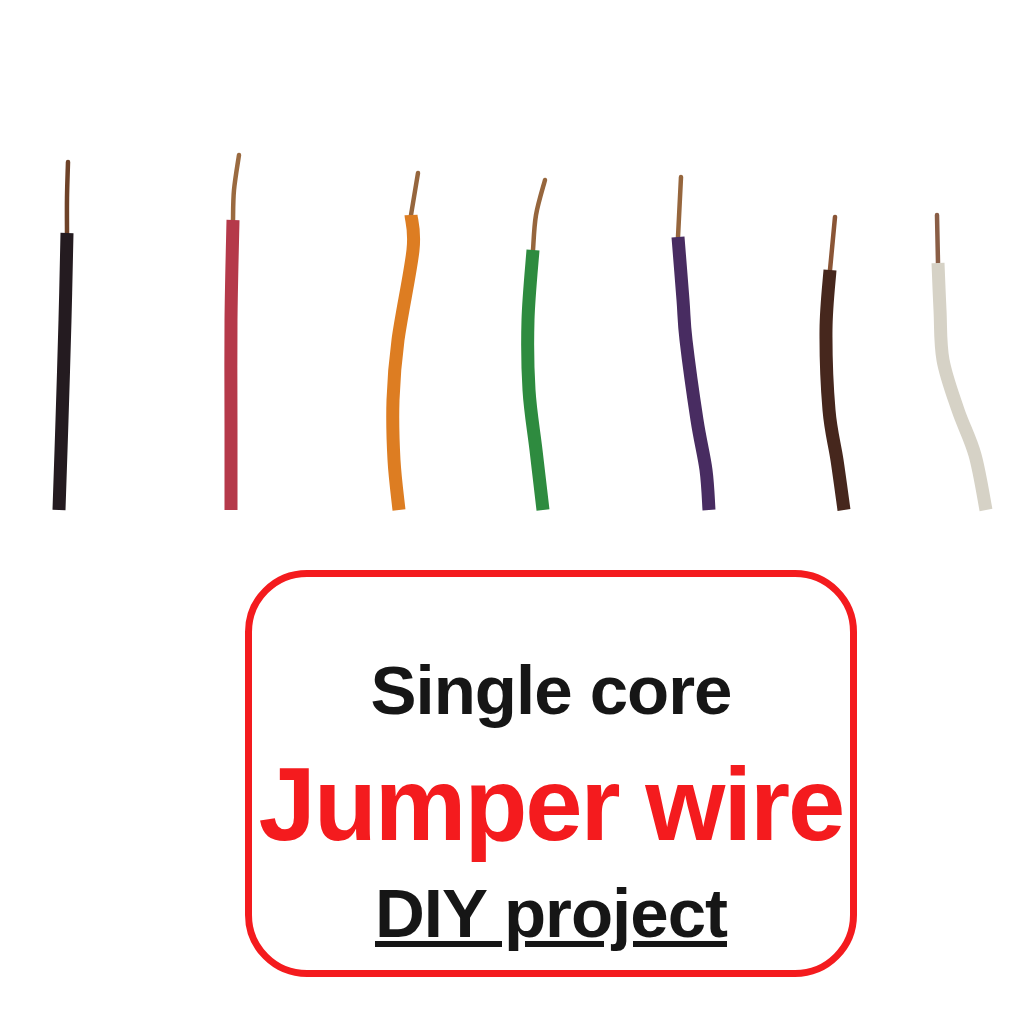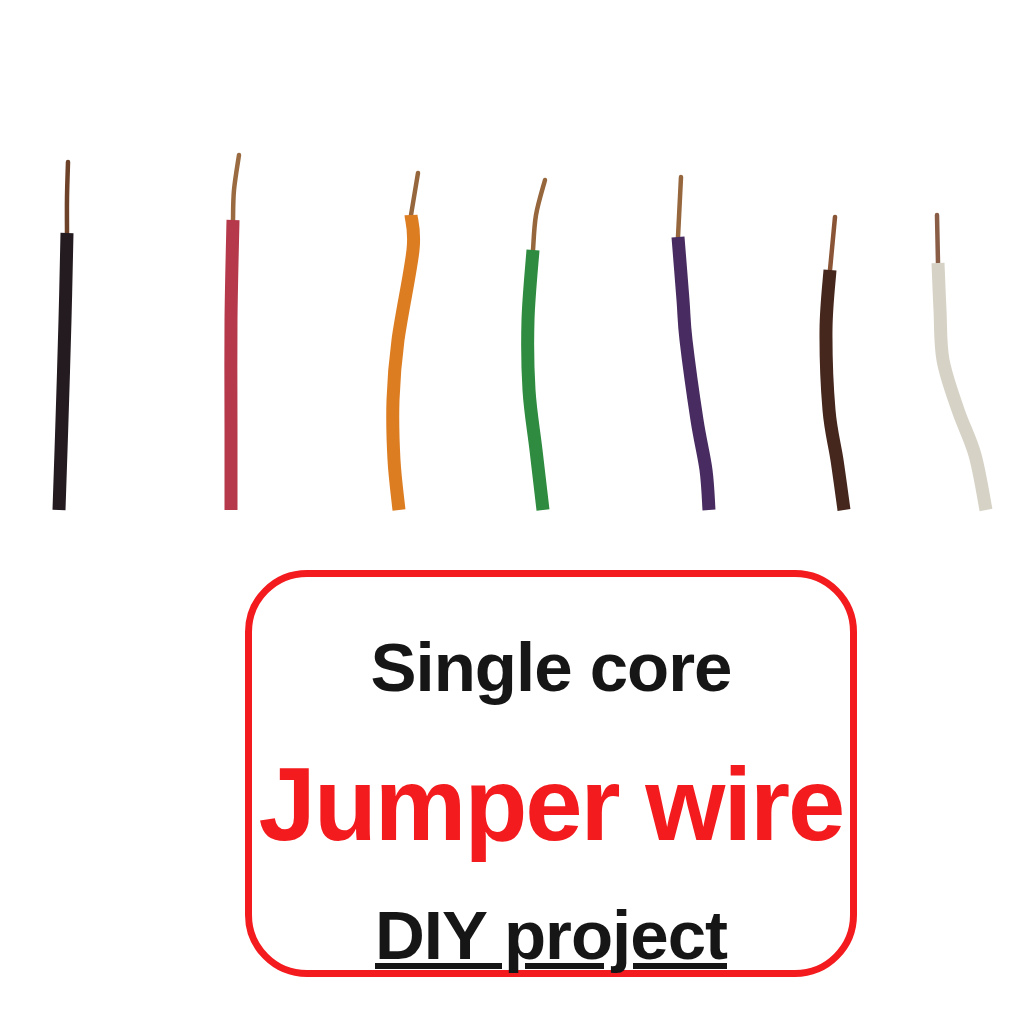--- a/index.html
+++ b/index.html
@@ -13,21 +13,21 @@
     pointer-events:none;
   }
   .caption-box{
     position:absolute;
     left:245px;top:570px;
     width:612px;height:407px;
     box-sizing:border-box;
     border:7px solid var(--accent,#f41b1e);
     border-radius:62px;
     background:#ffffff;
-    display:flex;flex-direction:column;align-items:center;justify-content:space-between;
+    display:flex;flex-direction:column;align-items:center;justify-content:center;
     padding-top:56px;
   }
   .caption-line{
     font-weight:700;
     line-height:1.0;
     white-space:nowrap;
     letter-spacing:-1px;
   }
   .caption-top{
     font-size:69px;color:var(--text,#161616);

